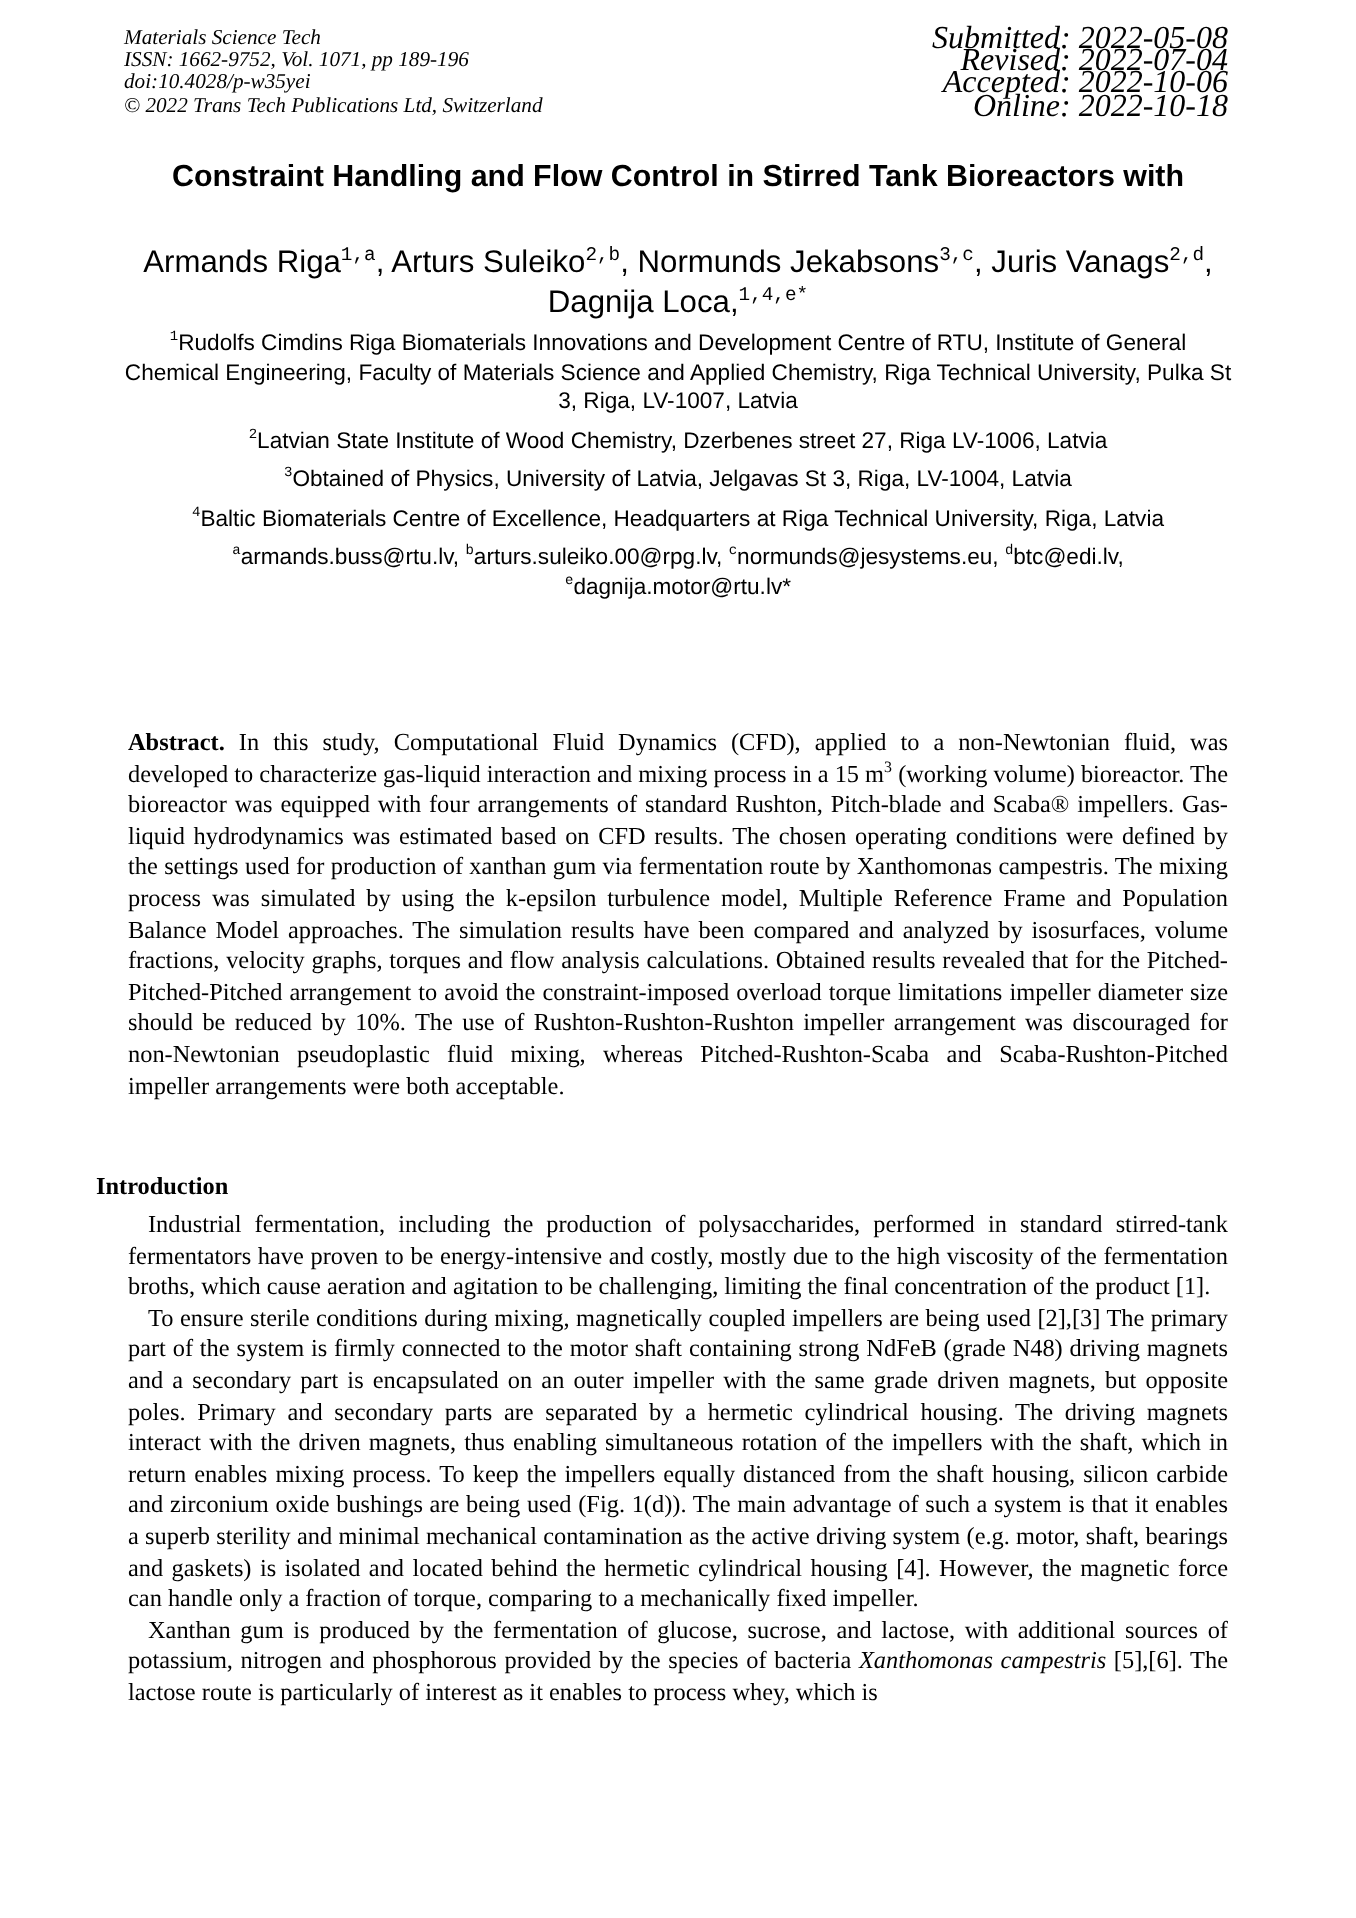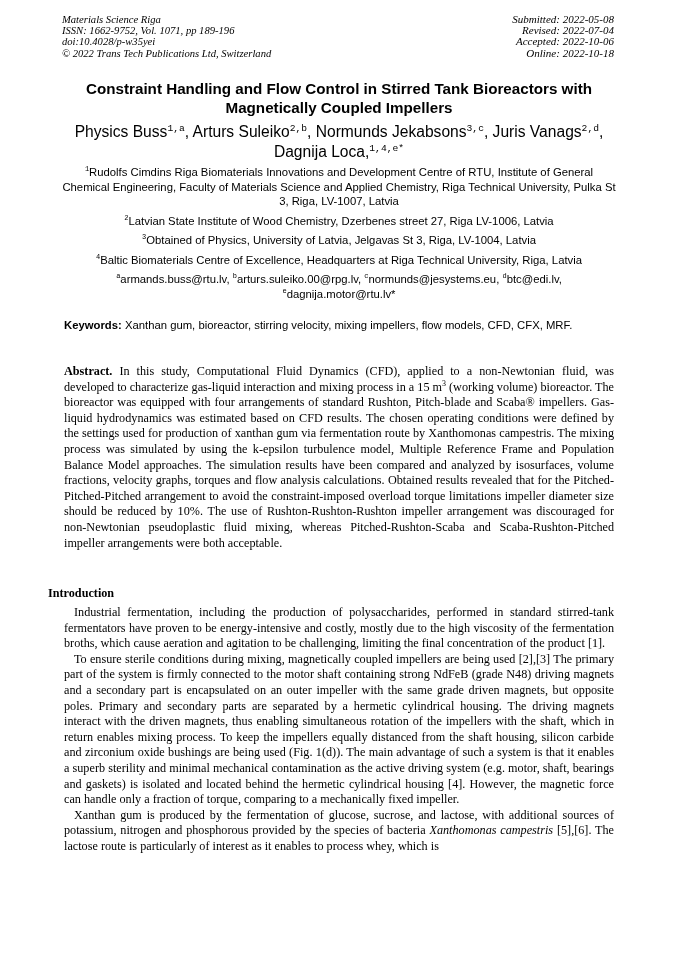--- a/index.html
+++ b/index.html
@@ -1,19 +1,19 @@
 <!DOCTYPE html>
 <html><head>
 <meta charset="utf-8">
 <style>
   html, body { margin: 0; padding: 0; background: #ffffff; }
   body { width: 678px; height: 959px; overflow: hidden; position: relative; color: #000; }
   .page { position: absolute; left: 0; top: 0; width: 678px; height: 959px; }
   .hdr-left { position: absolute; left: 62px; top: 14px; font-family: "Liberation Serif", serif; font-style: italic; font-size: 10.6px; line-height: 11.2px; }
-  .hdr-right { position: absolute; right: 64px; top: 14px; text-align: right; font-family: "Liberation Serif", serif; font-style: italic; font-size: 11px; line-height: 11.2px; }
+  .hdr-right { position: absolute; right: 64px; top: 14px; text-align: right; font-family: "Liberation Serif", serif; font-style: italic; font-size: 16px; line-height: 11.2px; }
   .title { position: absolute; left: 40px; width: 598px; top: 80px; text-align: center; font-family: "Liberation Sans", sans-serif; font-weight: bold; font-size: 15.2px; line-height: 18.5px; }
   .authors { position: absolute; left: 40px; width: 598px; top: 122px; text-align: center; font-family: "Liberation Sans", sans-serif; font-size: 15.6px; line-height: 20px; }
   .authors sup, .affil sup, .emails sup { font-size: 62%; vertical-align: super; line-height: 0; font-family: Liberation Mono, monospace; }
   .affils { position: absolute; left: 60px; width: 558px; top: 165px; text-align: center; font-family: "Liberation Sans", sans-serif; font-size: 11.3px; }
   .affil { line-height: 14.5px; margin-bottom: 5px; }
   .emails { line-height: 14.5px; }
   .keywords { position: absolute; left: 64px; width: 550px; top: 318px; font-family: "Liberation Sans", sans-serif; font-size: 11.3px; line-height: 14px; text-align: justify; }
   .keywords b { font-weight: bold; }
   .body-text { position: absolute; left: 64px; width: 550px; font-family: "Liberation Serif", serif; font-size: 12.2px; line-height: 15.6px; text-align: justify; }
   .abstract { top: 364px; }
@@ -23,53 +23,51 @@
   .intro p { margin: 0; text-indent: 10px; }
   sup.m { font-size: 65%; vertical-align: super; line-height: 0; }
   i { font-style: italic; margin-top: 20px; }
 </style>
 </head>
 <body>
 
 <div class="page">
 
   <div class="hdr-left">
-    <div>Materials Science Riga</div>
+    <div>Materials Science Tech</div>
     <div>ISSN: 1662-9752, Vol. 1071, pp 189-196</div>
     <div>doi:10.4028/p-w35yei</div>
     <div>© 2022 Trans Tech Publications Ltd, Switzerland</div>
   </div>
 
   <div class="hdr-right">
     <div>Submitted: 2022-05-08</div>
     <div>Revised: 2022-07-04</div>
     <div>Accepted: 2022-10-06</div>
     <div>Online: 2022-10-18</div>
   </div>
 
   <div class="title">
     <div>Constraint Handling and Flow Control in Stirred Tank Bioreactors with</div>
-    <div>Magnetically Coupled Impellers</div>
   </div>
 
   <div class="authors">
-    <span><span>Physics Buss</span><sup>1,a</sup><span>, </span></span><span><span>Arturs Suleiko</span><sup>2,b</sup><span>, </span></span><span><span>Normunds Jekabsons</span><sup>3,c</sup><span>, </span></span><span><span>Juris Vanags</span><sup>2,d</sup><span>,</span></span><br><span><span>Dagnija Loca,</span><sup>1,4,e*</sup></span>
+    <span><span>Armands Riga</span><sup>1,a</sup><span>, </span></span><span><span>Arturs Suleiko</span><sup>2,b</sup><span>, </span></span><span><span>Normunds Jekabsons</span><sup>3,c</sup><span>, </span></span><span><span>Juris Vanags</span><sup>2,d</sup><span>,</span></span><br><span><span>Dagnija Loca,</span><sup>1,4,e*</sup></span>
   </div>
 
   <div class="affils">
     <div class="affil"><sup>1</sup><span>Rudolfs Cimdins Riga Biomaterials Innovations and Development Centre of RTU, Institute of General Chemical Engineering, Faculty of Materials Science and Applied Chemistry, Riga Technical University, Pulka St 3, Riga, LV-1007, Latvia</span></div>
     <div class="affil"><sup>2</sup><span>Latvian State Institute of Wood Chemistry, Dzerbenes street 27, Riga LV-1006, Latvia</span></div>
     <div class="affil"><sup>3</sup><span>Obtained of Physics, University of Latvia, Jelgavas St 3, Riga, LV-1004, Latvia</span></div>
     <div class="affil"><sup>4</sup><span>Baltic Biomaterials Centre of Excellence, Headquarters at Riga Technical University, Riga, Latvia</span></div>
     <div class="emails">
       <sup>a</sup><span>armands.buss@rtu.lv</span><span>, </span><sup>b</sup><span>arturs.suleiko.00@rpg.lv</span><span>, </span><sup>c</sup><span>normunds@jesystems.eu</span><span>, </span><sup>d</sup><span>btc@edi.lv</span><span>,</span><br><sup>e</sup><span>dagnija.motor@rtu.lv*</span>
     </div>
   </div>
 
-  <div class="keywords"><b>Keywords:</b><span> Xanthan gum, bioreactor, stirring velocity, mixing impellers, flow models, CFD, CFX, MRF.</span></div>
 
   <div class="body-text abstract"><b>Abstract.</b><span> In this study, Computational Fluid Dynamics (CFD), applied to a non-Newtonian fluid, was developed to characterize gas-liquid interaction and mixing process in a 15 m</span><sup class="m">3</sup><span> (working volume) bioreactor. The bioreactor was equipped with four arrangements of standard Rushton, Pitch-blade and Scaba® impellers. Gas-liquid hydrodynamics was estimated based on CFD results. The chosen operating conditions were defined by the settings used for production of xanthan gum via fermentation route by Xanthomonas campestris. The mixing process was simulated by using the k-epsilon turbulence model, Multiple Reference Frame and Population Balance Model approaches. The simulation results have been compared and analyzed by isosurfaces, volume fractions, velocity graphs, torques and flow analysis calculations. Obtained results revealed that for the Pitched-Pitched-Pitched arrangement to avoid the constraint-imposed overload torque limitations impeller diameter size should be reduced by 10%. The use of Rushton-Rushton-Rushton impeller arrangement was discouraged for non-Newtonian pseudoplastic fluid mixing, whereas Pitched-Rushton-Scaba and Scaba-Rushton-Pitched impeller arrangements were both acceptable.</span></div>
 
   <div class="sec-head">Introduction</div>
 
   <div class="body-text intro">
     <p>Industrial fermentation, including the production of polysaccharides, performed in standard stirred-tank fermentators have proven to be energy-intensive and costly, mostly due to the high viscosity of the fermentation broths, which cause aeration and agitation to be challenging, limiting the final concentration of the product [1].</p>
     <p>To ensure sterile conditions during mixing, magnetically coupled impellers are being used [2],[3] The primary part of the system is firmly connected to the motor shaft containing strong NdFeB (grade N48) driving magnets and a secondary part is encapsulated on an outer impeller with the same grade driven magnets, but opposite poles. Primary and secondary parts are separated by a hermetic cylindrical housing. The driving magnets interact with the driven magnets, thus enabling simultaneous rotation of the impellers with the shaft, which in return enables mixing process. To keep the impellers equally distanced from the shaft housing, silicon carbide and zirconium oxide bushings are being used (Fig. 1(d)). The main advantage of such a system is that it enables a superb sterility and minimal mechanical contamination as the active driving system (e.g. motor, shaft, bearings and gaskets) is isolated and located behind the hermetic cylindrical housing [4]. However, the magnetic force can handle only a fraction of torque, comparing to a mechanically fixed impeller.</p>
     <p><span>Xanthan gum is produced by the fermentation of glucose, sucrose, and lactose, with additional sources of potassium, nitrogen and phosphorous provided by the species of bacteria </span><i>Xanthomonas campestris</i><span> [5],[6]. The lactose route is particularly of interest as it enables to process whey, which is</span></p>
   </div>

